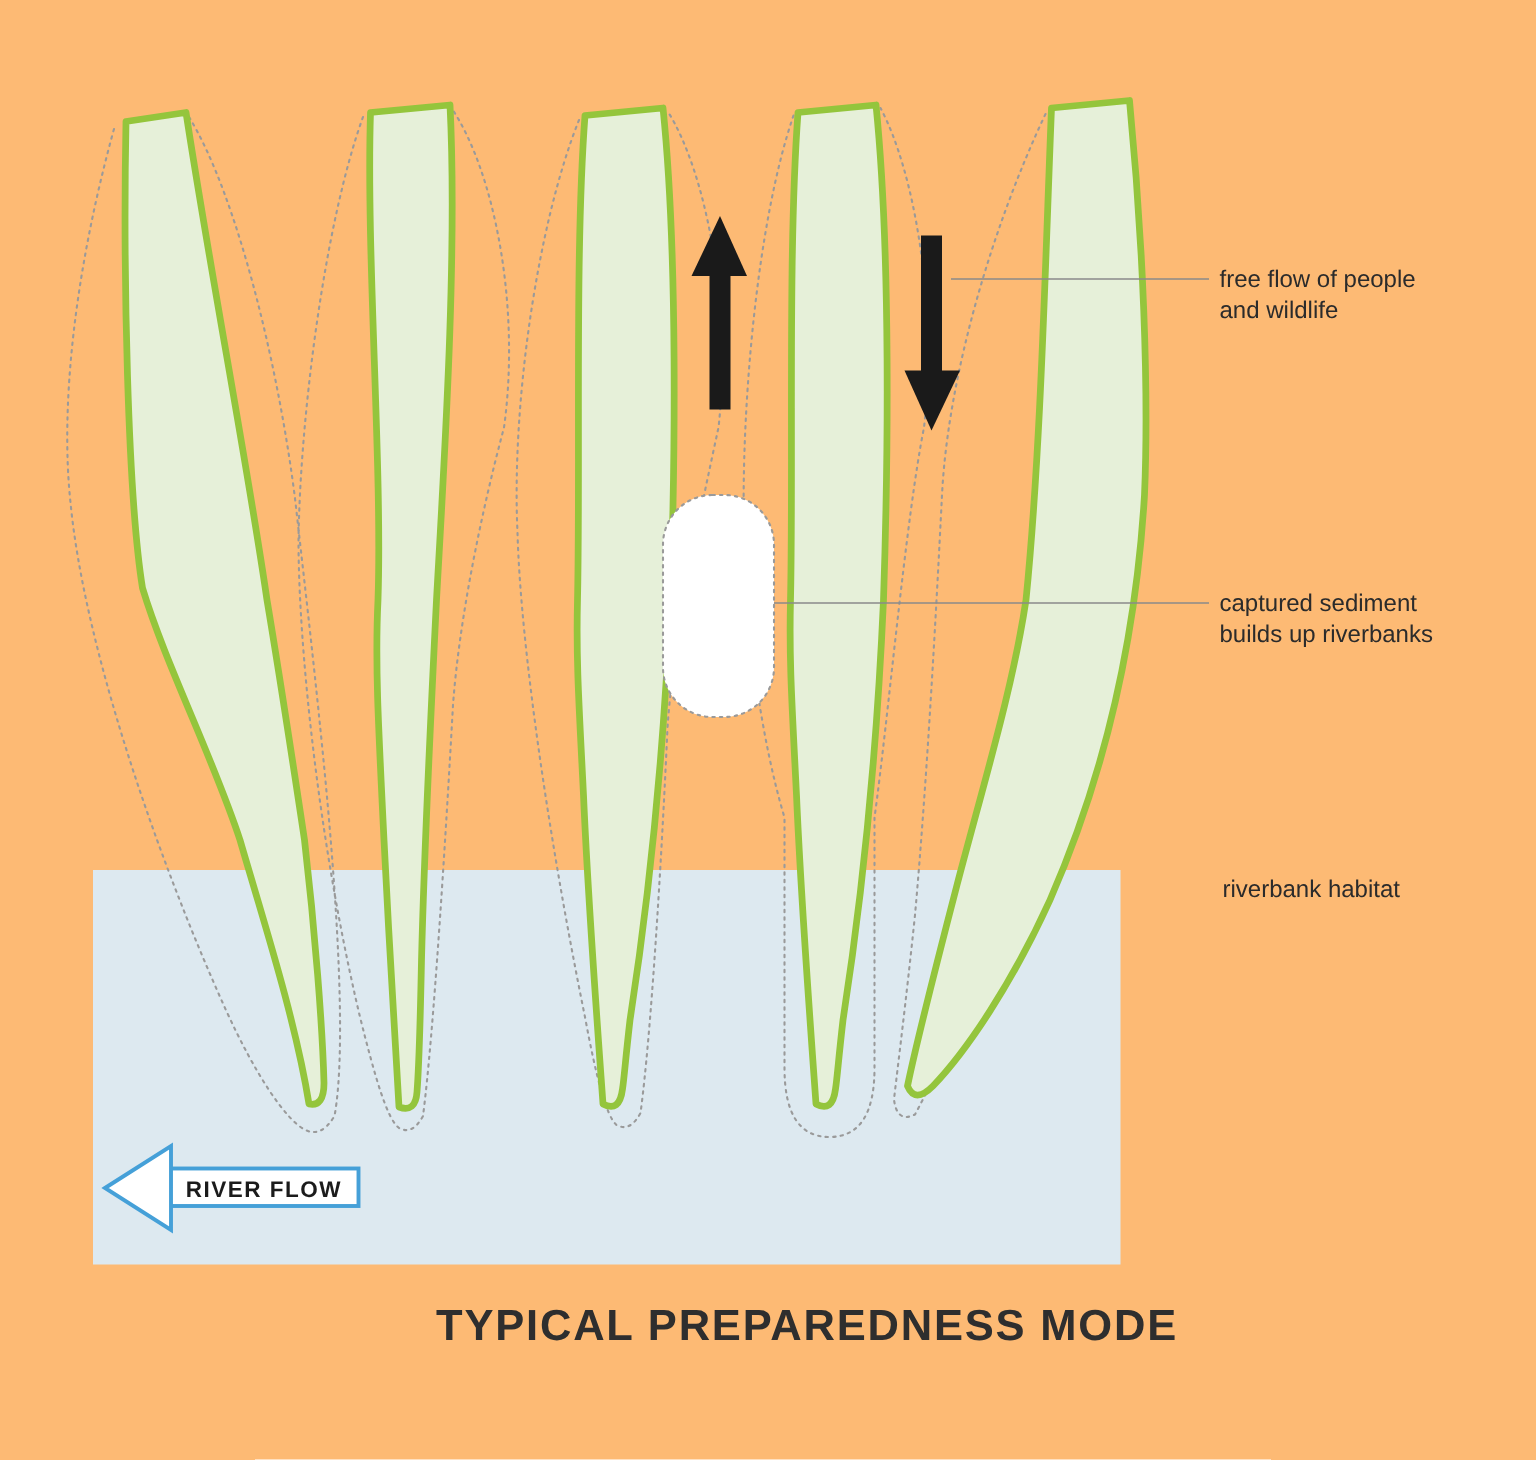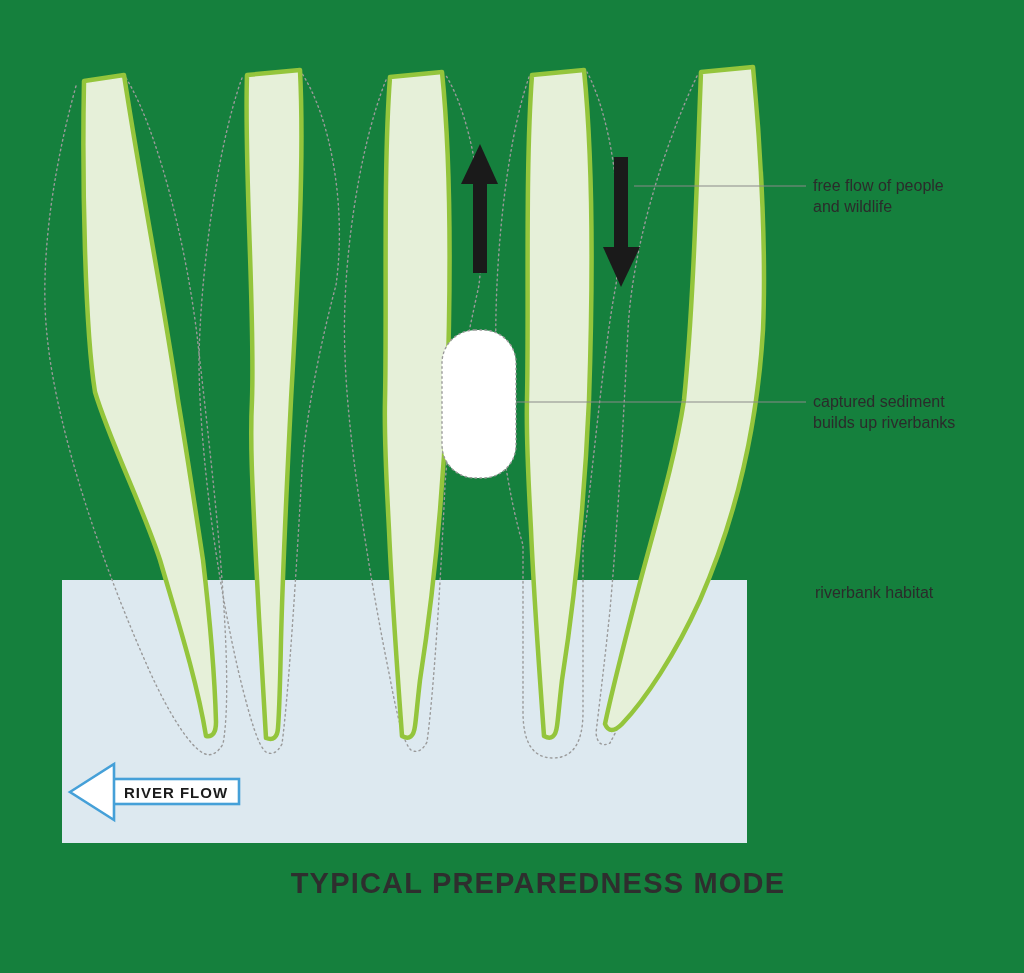--- a/index.html
+++ b/index.html
@@ -1,16 +1,16 @@
 <!DOCTYPE html>
 <html style="--blade-fill: #e6f0d9; --blade-stroke: #94c53c; --river-band: #dde9f0; --arrow-black: #1a1a1a; --river-arrow-blue: #45a0d8; --dotted-gray: #9a9a9a;"><head>
 <meta charset="utf-8">
 <style>
   html,body{margin:0;padding:0;background:#ffffff;}
-  .stage{position:relative;width:1024px;height:973px;background:#15803d;overflow:hidden;
+  .stage{position:relative;width:1024px;height:973px;background:#fdba74;overflow:hidden;
          font-family:"Liberation Sans",sans-serif;}
   svg text{font-family:"Liberation Sans",sans-serif;}
   .blade{fill:var(--blade-fill,#e6f0d9);stroke:var(--blade-stroke,#94c53c);stroke-width:4.5;
          stroke-linejoin:round;stroke-linecap:round;}
   .dotted{fill:none;stroke:var(--dotted-gray,#9a9a9a);stroke-width:1.4;
           stroke-dasharray:1.6 3.4;stroke-linecap:round;}
   .capsule{fill:#ffffff;stroke:var(--dotted-gray,#9a9a9a);stroke-width:1.4;
            stroke-dasharray:1.6 3.4;stroke-linecap:round;}
   .band{fill:var(--river-band,#dde9f0);}
   .black-arrow{fill:var(--arrow-black,#1a1a1a);}

